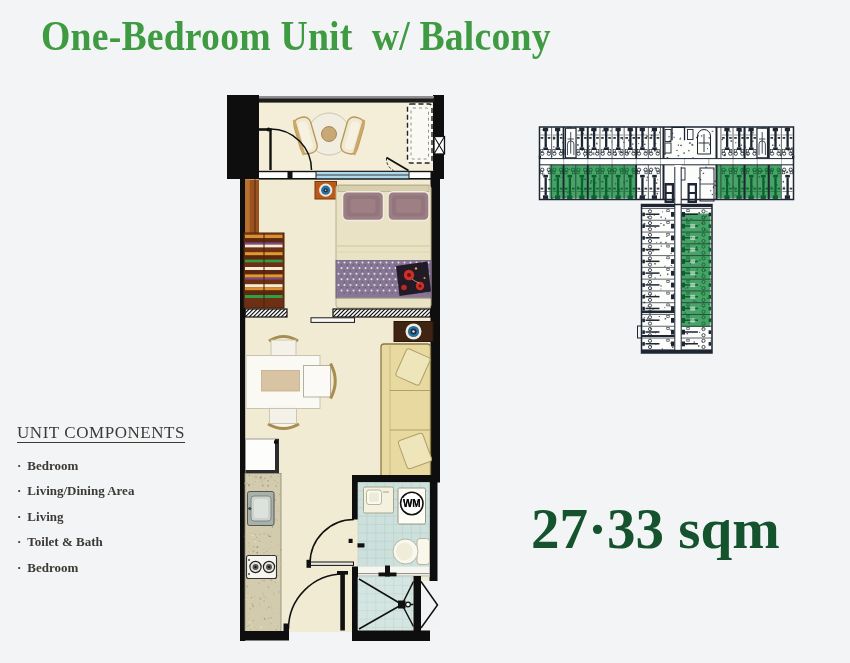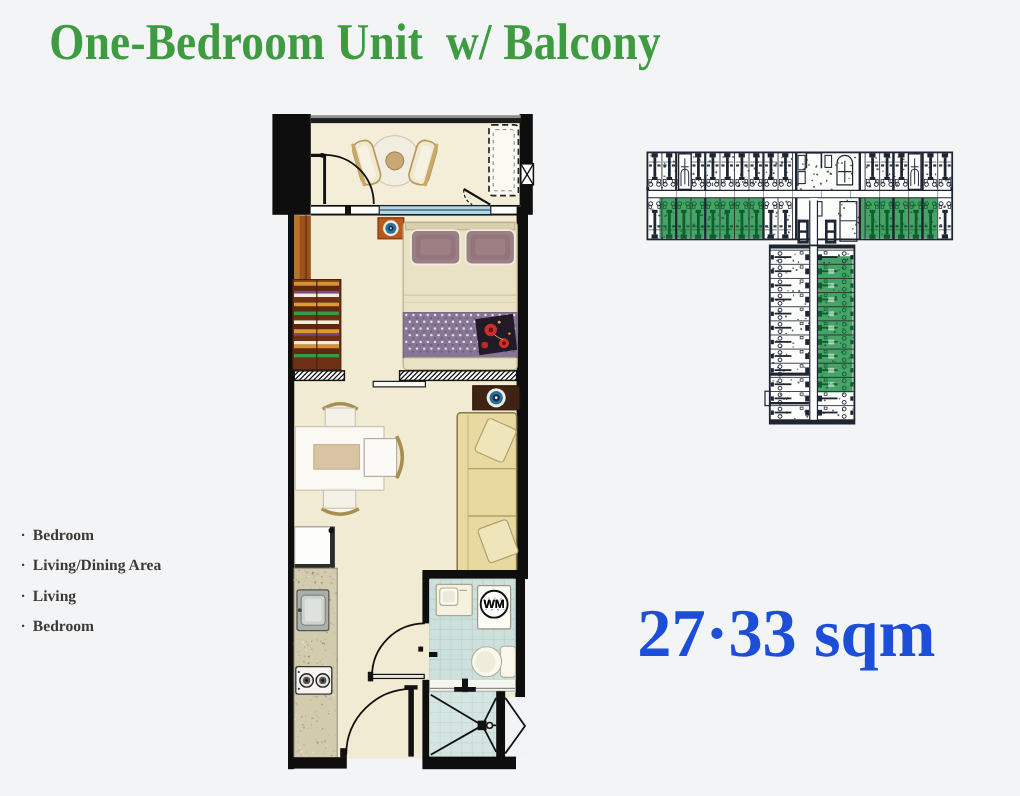--- a/index.html
+++ b/index.html
@@ -5,21 +5,21 @@
   body{width:850px;height:663px;background:#f3f4f6;position:relative;overflow:hidden;
        font-family:"Liberation Serif",serif;}
   .title{position:absolute;left:41px;top:11px;color:#3f9b41;font-weight:bold;
          font-size:43px;letter-spacing:0.2px;white-space:nowrap;transform:scaleX(0.878);transform-origin:0 0;}
   .uc{position:absolute;left:17px;top:423px;color:#3c3a36;}
   .uc h2{margin:0;font-size:17px;font-weight:normal;letter-spacing:0.55px;
          text-decoration:underline;text-underline-offset:4px;white-space:nowrap;}
   .uc ul{list-style:none;margin:15px 0 0 0;padding:0;font-weight:bold;font-size:13px;}
   .uc li{margin:0 0 9.4px 0;white-space:nowrap;}
   .uc li::before{content:"·";font-weight:bold;margin-right:6px;}
-  .sqm{position:absolute;left:531px;top:496px;color:#1d4ed8;font-weight:bold;
+  .sqm{position:absolute;left:531px;top:496px;color:#14532d;font-weight:bold;
        font-size:57px;white-space:nowrap;}
   svg{position:absolute;display:block;}
 </style></head>
 <body>
 <div class="title">One-Bedroom Unit&nbsp; w/ Balcony</div>
 <svg style="left:224px;top:92px" width="224" height="552" viewBox="224 92 224 552">
 <rect x="245" y="172" width="186" height="460" fill="#f4eed8"></rect>
 <rect x="259" y="100" width="175" height="72" fill="#f4eed8"></rect>
 <rect x="245" y="172" width="186" height="460" fill="#e8ddbc" opacity="0.18"></rect>
 <rect x="227" y="95" width="32" height="84" fill="#0e0e0e"></rect>
@@ -1692,20 +1692,22 @@
 <rect x="674.8" y="165" width="6.4" height="185.5" fill="#fff"></rect>
 <line x1="674.8" y1="167" x2="674.8" y2="350.5" stroke="#1d2632" stroke-width="1"></line>
 <line x1="681.2" y1="167" x2="681.2" y2="350.5" stroke="#1d2632" stroke-width="1"></line>
 <rect x="641.5" y="204.5" width="70.5" height="148.5" fill="none" stroke="#1d2632" stroke-width="1.5"></rect>
 <rect x="641.5" y="349.8" width="70.5" height="3.2" fill="#1d2632"></rect>
 <rect x="641.5" y="204.5" width="33.3" height="2.6" fill="#1d2632"></rect>
 <rect x="681.2" y="204.5" width="30.8" height="2.6" fill="#1d2632"></rect>
 <rect x="637.5" y="326" width="4" height="12" fill="none" stroke="#1d2632" stroke-width="1"></rect>
 </svg>
 <div class="uc">
+  <h2>UNIT COMPONENTS</h2>
   <ul>
     <li>Bedroom</li>
     <li>Living/Dining Area</li>
     <li>Living</li>
+    <li>Toilet &amp; Bath</li>
     <li>Bedroom</li>
   </ul>
 </div>
 <div class="sqm">27·33 sqm</div>
 
 </body></html>

